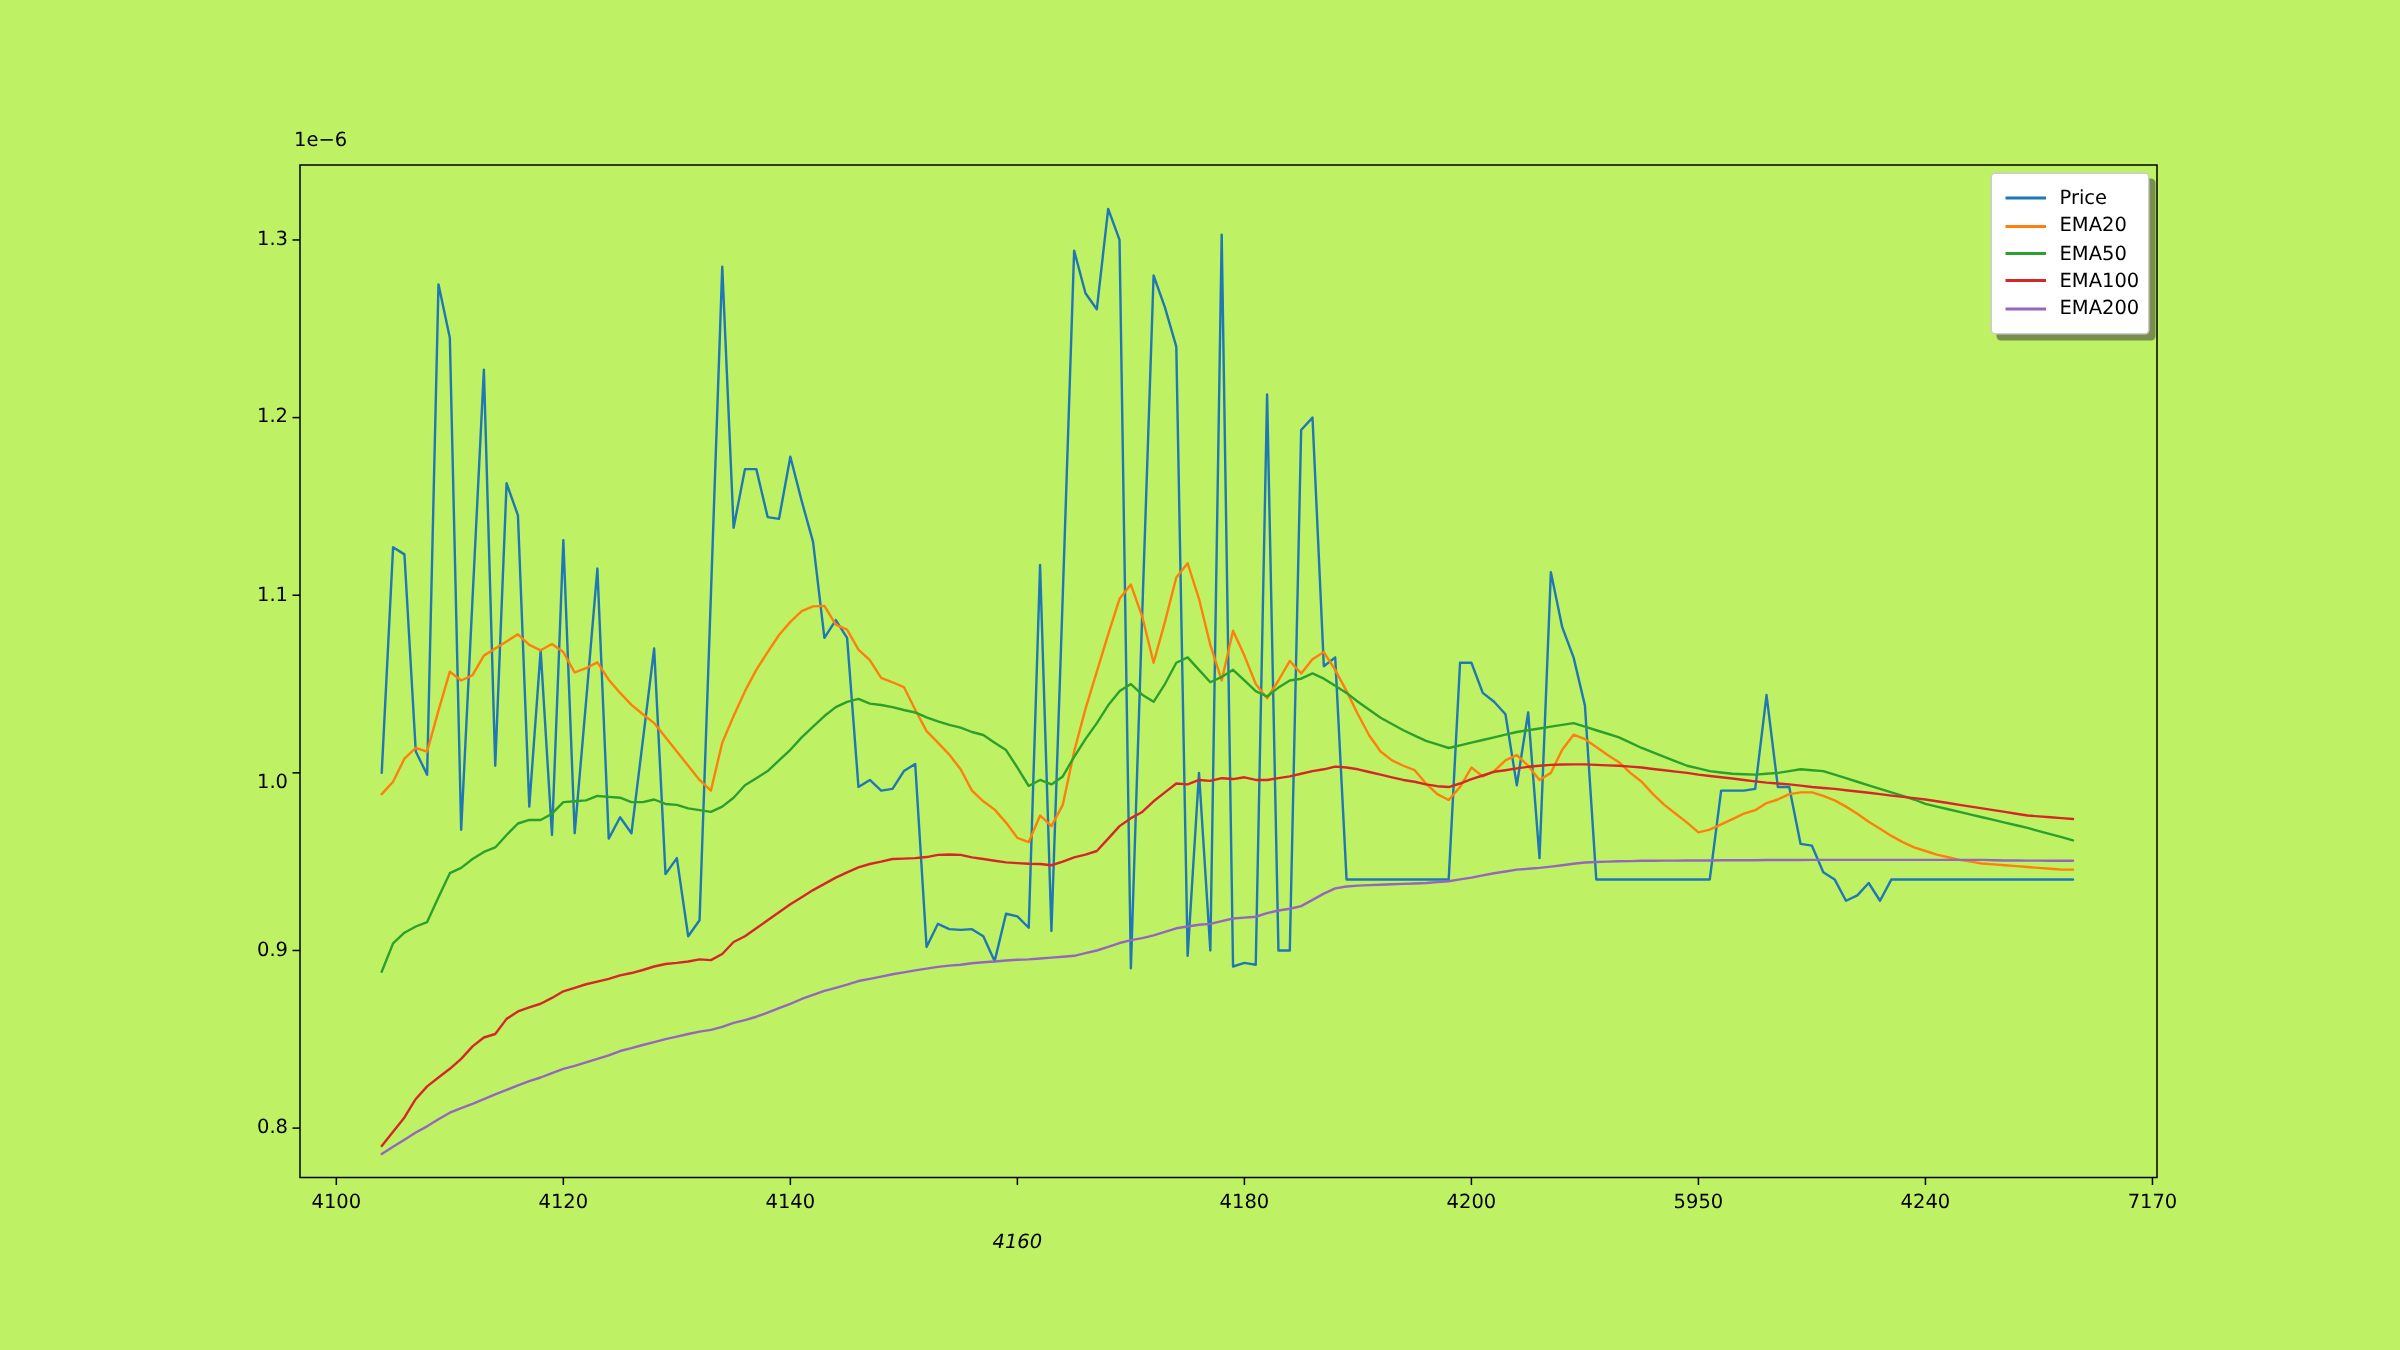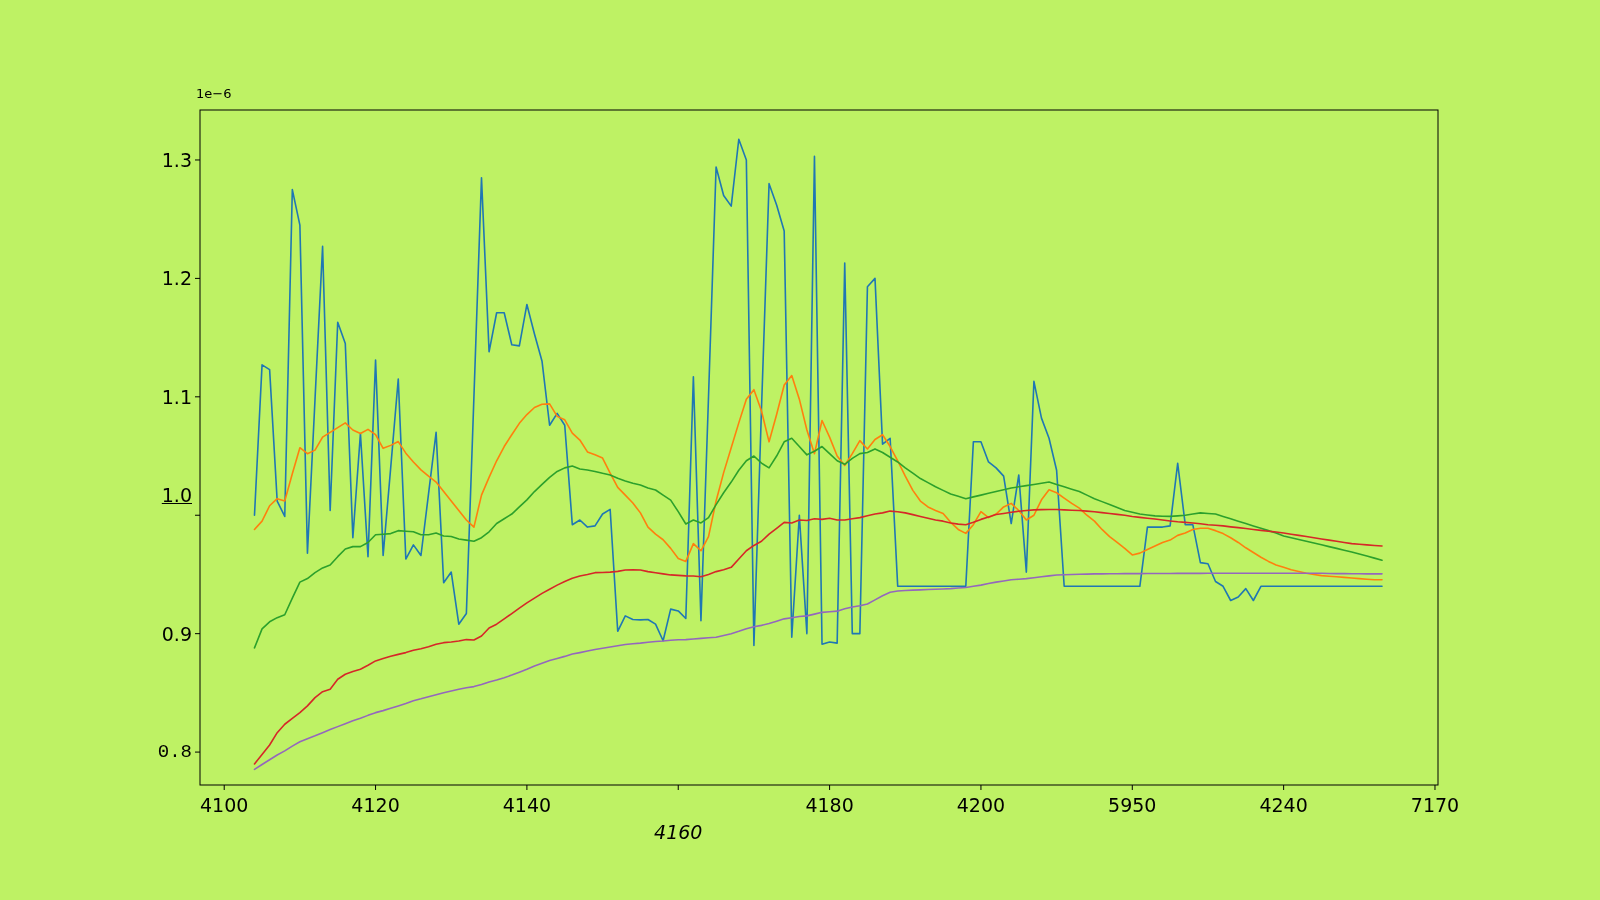--- a/index.html
+++ b/index.html
@@ -1,19 +1,19 @@
 <!DOCTYPE html>
 <html><head>
 <meta charset="utf-8">
 <style>
   html,body{margin:0;padding:0;background:#ffffff;}
   body{font-family:"DejaVu Sans","Liberation Sans",sans-serif;}
   #figure{position:relative;width:1600px;height:900px;background:#bef264;overflow:hidden;}
   #chart-svg{position:absolute;left:0;top:0;}
-  .tick-label{position:absolute;font-size:19px;color:#000;white-space:nowrap;}
+  .tick-label{position:absolute;font-size:13px;color:#000;white-space:nowrap;}
   .xtick{transform:translateX(-50%);}
   .ytick{transform:translateY(-50%);text-align:right;}
   #offset-label{position:absolute;font-size:13px;color:#000;}
   #legend{position:absolute;background:#ffffff;border:1px solid #cccccc;border-radius:3px;
           box-shadow:4px 4px 0 rgba(60,60,60,0.55);padding:7px 10px 7px 9px;display:flex;
           flex-direction:column;justify-content:space-around;box-sizing:border-box;}
   .legend-row{display:flex;align-items:center;height:20px;}
   .legend-swatch{display:inline-block;width:27px;height:0;border-top-width:2px;border-top-style:solid;margin-right:9px;flex:0 0 auto;}
   .legend-text{font-size:13px;color:#000;line-height:1;}
 </style>
@@ -38,28 +38,50 @@
       <line x1="195" y1="396.81578947368416" x2="200" y2="396.81578947368416" stroke="#000000" stroke-width="1"></line>
       <line x1="195" y1="278.3947368421053" x2="200" y2="278.3947368421053" stroke="#000000" stroke-width="1"></line>
       <line x1="195" y1="159.97368421052633" x2="200" y2="159.97368421052633" stroke="#000000" stroke-width="1"></line>
       <polyline points="254.48,515.24 262.05,364.84 269.62,369.58 277.19,501.03 284.75,516.42 292.32,189.58 299.89,225.11 307.45,553.13 315.02,399.18 322.59,246.42 330.16,510.50 337.72,322.21 345.29,343.53 352.86,537.74 360.43,433.53 367.99,556.68 375.56,360.11 383.13,555.50 390.69,467.87 398.26,379.05 405.83,559.05 413.40,544.84 420.96,555.50 428.53,493.92 436.10,432.34 443.67,582.74 451.23,572.08 458.80,624.18 466.37,613.53 473.93,396.82 481.50,177.74 489.07,351.82 496.64,312.74 504.20,312.74 511.77,344.71 519.34,345.89 526.90,304.45 534.47,334.05 542.04,361.29 549.61,425.24 557.17,413.39 564.74,425.24 572.31,524.71 579.88,519.97 587.44,527.08 595.01,525.89 602.58,514.05 610.14,509.32 617.71,631.29 625.28,615.89 632.85,619.45 640.41,619.92 647.98,619.45 655.55,624.18 663.11,640.76 670.68,609.14 678.25,610.92 685.82,618.50 693.38,376.68 700.95,620.63 708.52,396.82 716.09,167.08 723.65,195.50 731.22,206.16 738.79,139.25 746.35,159.97 753.92,645.50 761.49,408.66 769.06,183.66 776.62,204.97 784.19,231.03 791.76,637.21 799.33,515.24 806.89,633.66 814.46,156.42 822.03,644.32 829.59,641.95 837.16,643.13 844.73,263.00 852.30,633.66 859.86,633.66 867.43,286.68 875.00,278.39 882.56,444.18 890.13,438.26 897.70,586.29 905.27,586.29 912.83,586.29 920.40,586.29 927.97,586.29 935.54,586.29 943.10,586.29 950.67,586.29 958.24,586.29 965.80,586.29 973.37,441.82 980.94,441.82 988.51,461.95 996.07,467.87 1003.64,476.16 1011.21,523.53 1018.78,474.97 1026.34,572.08 1033.91,381.42 1041.48,418.13 1049.04,438.26 1056.61,470.24 1064.18,586.29 1071.75,586.29 1079.31,586.29 1086.88,586.29 1094.45,586.29 1102.01,586.29 1109.58,586.29 1117.15,586.29 1124.72,586.29 1132.28,586.29 1139.85,586.29 1147.42,527.08 1154.99,527.08 1162.55,527.08 1170.12,525.89 1177.69,463.37 1185.25,524.71 1192.82,524.71 1200.39,562.61 1207.96,563.79 1215.52,581.55 1223.09,586.29 1230.66,600.50 1238.22,596.95 1245.79,588.66 1253.36,600.50 1260.93,586.29 1268.49,586.29 1276.06,586.29 1283.63,586.29 1291.20,586.29 1298.76,586.29 1306.33,586.29 1313.90,586.29 1321.46,586.29 1329.03,586.29 1336.60,586.29 1344.17,586.29 1351.73,586.29 1359.30,586.29 1366.87,586.29 1374.44,586.29 1382.00,586.29" fill="none" stroke="#1f77b4" stroke-width="1.6" stroke-linejoin="round" stroke-linecap="round"></polyline>
       <polyline points="254.48,529.45 262.05,521.16 269.62,505.76 277.19,498.66 284.75,501.03 292.32,473.79 299.89,447.74 307.45,453.66 315.02,450.11 322.59,437.08 330.16,432.34 337.72,427.61 345.29,422.87 352.86,429.97 360.43,433.53 367.99,429.38 375.56,434.71 383.13,448.33 390.69,445.37 398.26,441.58 405.83,453.18 413.40,461.95 420.96,469.88 428.53,476.16 436.10,482.08 443.67,491.55 451.23,501.03 458.80,510.50 466.37,519.97 473.93,527.08 481.50,495.11 489.07,477.34 496.64,460.76 504.20,446.55 511.77,434.71 519.34,423.34 526.90,414.58 534.47,407.47 542.04,404.28 549.61,403.92 557.17,416.36 564.74,419.79 572.31,433.05 579.88,440.04 587.44,451.88 595.01,454.84 602.58,458.04 610.14,473.20 617.71,487.41 625.28,495.11 632.85,503.04 640.41,512.87 647.98,527.08 655.55,534.18 663.11,539.75 670.68,548.39 678.25,558.58 685.82,561.42 693.38,543.66 700.95,550.76 708.52,536.55 716.09,501.03 723.65,472.61 731.22,447.74 738.79,422.87 746.35,399.18 753.92,389.71 761.49,411.03 769.06,441.82 776.62,414.58 784.19,384.97 791.76,375.50 799.33,399.18 806.89,429.97 814.46,453.66 822.03,420.50 829.59,437.08 837.16,456.03 844.73,465.50 852.30,453.66 859.86,440.63 867.43,448.92 875.00,439.45 882.56,434.71 890.13,446.55 897.70,460.76 905.27,476.16 912.83,490.37 920.40,501.03 927.97,506.95 935.54,510.50 943.10,513.46 950.67,522.34 958.24,529.45 965.80,533.36 973.37,524.71 980.94,511.68 988.51,517.61 996.07,514.05 1003.64,506.95 1011.21,503.39 1018.78,510.50 1026.34,519.97 1033.91,515.24 1041.48,499.84 1049.04,489.78 1056.61,492.74 1064.18,498.07 1071.75,503.39 1079.31,508.13 1086.88,515.24 1094.45,521.16 1102.01,529.45 1109.58,536.55 1117.15,542.47 1124.72,548.39 1132.28,554.91 1139.85,553.13 1147.42,549.58 1154.99,546.03 1162.55,542.47 1170.12,540.11 1177.69,535.37 1185.25,533.00 1192.82,529.45 1200.39,528.26 1207.96,528.26 1215.52,530.63 1223.09,533.59 1230.66,537.74 1238.22,542.47 1245.79,547.80 1253.36,552.54 1260.93,557.28 1268.49,561.42 1276.06,564.97 1283.63,567.34 1291.20,569.71 1298.76,571.49 1306.33,573.26 1313.90,574.45 1321.46,575.63 1329.03,576.22 1336.60,576.82 1344.17,577.41 1351.73,578.00 1359.30,578.59 1366.87,579.18 1374.44,579.78 1382.00,579.78" fill="none" stroke="#ff7f0e" stroke-width="1.6" stroke-linejoin="round" stroke-linecap="round"></polyline>
       <polyline points="254.48,647.87 262.05,628.92 269.62,621.82 277.19,617.67 284.75,614.71 292.32,598.13 299.89,582.14 307.45,578.59 315.02,572.67 322.59,567.93 330.16,564.97 337.72,556.68 345.29,548.99 352.86,546.62 360.43,546.62 367.99,542.47 375.56,534.78 383.13,534.18 390.69,533.59 398.26,530.63 405.83,531.22 413.40,531.82 420.96,534.78 428.53,534.78 436.10,533.00 443.67,535.96 451.23,536.55 458.80,538.92 466.37,540.11 473.93,541.29 481.50,537.74 489.07,531.82 496.64,523.53 504.20,518.79 511.77,514.05 519.34,506.95 526.90,499.84 534.47,491.55 542.04,484.45 549.61,477.34 557.17,471.42 564.74,467.87 572.31,465.97 579.88,469.05 587.44,470.00 595.01,471.42 602.58,473.32 610.14,474.97 617.71,478.29 625.28,480.89 632.85,483.26 640.41,485.04 647.98,488.00 655.55,490.01 663.11,495.11 670.68,500.08 678.25,511.68 685.82,524.00 693.38,519.97 700.95,522.93 708.52,517.61 716.09,504.58 723.65,492.74 731.22,482.08 738.79,470.24 746.35,460.76 753.92,456.03 761.49,463.13 769.06,467.87 776.62,456.03 784.19,441.82 791.76,438.26 799.33,446.55 806.89,454.84 814.46,451.29 822.03,446.55 829.59,453.66 837.16,460.76 844.73,464.32 852.30,458.39 859.86,453.66 867.43,452.47 875.00,448.92 882.56,452.47 890.13,457.21 897.70,461.95 905.27,467.87 912.83,473.20 920.40,478.53 927.97,482.67 935.54,486.82 943.10,490.37 950.67,493.92 958.24,496.29 965.80,498.66 973.37,496.88 980.94,495.11 988.51,493.33 996.07,491.55 1003.64,489.78 1011.21,488.00 1018.78,486.82 1026.34,485.63 1033.91,484.45 1041.48,483.26 1049.04,482.08 1056.61,484.45 1064.18,486.82 1071.75,489.18 1079.31,491.55 1086.88,495.11 1094.45,498.66 1102.01,501.62 1109.58,504.58 1117.15,507.54 1124.72,510.50 1132.28,512.28 1139.85,514.05 1147.42,515.00 1154.99,515.83 1162.55,516.18 1170.12,516.42 1177.69,515.83 1185.25,515.24 1192.82,514.05 1200.39,512.87 1207.96,513.46 1215.52,514.05 1223.09,516.42 1230.66,518.79 1238.22,521.16 1245.79,523.53 1253.36,525.89 1260.93,528.26 1268.49,530.63 1276.06,533.00 1283.63,535.96 1291.20,537.74 1298.76,539.51 1306.33,541.29 1313.90,543.07 1321.46,544.84 1329.03,546.62 1336.60,548.39 1344.17,550.17 1351.73,551.95 1359.30,554.08 1366.87,556.09 1374.44,558.11 1382.00,560.24" fill="none" stroke="#2ca02c" stroke-width="1.6" stroke-linejoin="round" stroke-linecap="round"></polyline>
       <polyline points="254.48,763.92 262.05,754.45 269.62,744.97 277.19,732.66 284.75,724.25 292.32,718.33 299.89,712.53 307.45,705.89 315.02,697.61 322.59,691.68 330.16,689.32 337.72,679.25 345.29,674.28 352.86,671.55 360.43,669.18 367.99,665.28 375.56,660.89 383.13,658.53 390.69,656.16 398.26,654.38 405.83,652.61 413.40,650.24 420.96,648.70 428.53,646.68 436.10,644.32 443.67,642.66 451.23,641.95 458.80,641.00 466.37,639.58 473.93,640.05 481.50,636.03 489.07,627.97 496.64,624.18 504.20,618.86 511.77,613.53 519.34,608.20 526.90,602.87 534.47,598.13 542.04,593.39 549.61,589.25 557.17,585.11 564.74,581.55 572.31,578.24 579.88,575.99 587.44,574.45 595.01,572.67 602.58,572.43 610.14,572.08 617.71,571.37 625.28,569.95 632.85,569.71 640.41,569.95 647.98,571.61 655.55,572.67 663.11,573.86 670.68,574.92 678.25,575.39 685.82,575.87 693.38,575.99 700.95,576.82 708.52,574.45 716.09,571.61 723.65,569.71 731.22,567.34 738.79,559.05 746.35,550.76 753.92,545.43 761.49,541.29 769.06,534.18 776.62,528.26 784.19,522.34 791.76,522.93 799.33,519.97 806.89,520.57 814.46,518.79 822.03,519.38 829.59,518.20 837.16,519.97 844.73,519.97 852.30,518.79 859.86,517.61 867.43,515.83 875.00,514.05 882.56,512.87 890.13,511.09 897.70,511.68 905.27,512.87 912.83,514.64 920.40,516.42 927.97,518.20 935.54,519.97 943.10,521.16 950.67,522.93 958.24,524.12 965.80,524.71 973.37,522.34 980.94,519.38 988.51,517.01 996.07,514.53 1003.64,513.46 1011.21,512.28 1018.78,511.21 1026.34,510.50 1033.91,509.91 1041.48,509.67 1049.04,509.55 1056.61,509.55 1064.18,509.91 1071.75,510.26 1079.31,510.50 1086.88,511.09 1094.45,511.68 1102.01,512.63 1109.58,513.46 1117.15,514.41 1124.72,515.24 1132.28,516.42 1139.85,517.37 1147.42,518.20 1154.99,519.03 1162.55,519.97 1170.12,520.92 1177.69,521.75 1185.25,522.34 1192.82,522.93 1200.39,523.76 1207.96,524.71 1215.52,525.30 1223.09,525.89 1230.66,526.84 1238.22,527.67 1245.79,528.50 1253.36,529.45 1260.93,530.39 1268.49,531.22 1276.06,532.05 1283.63,533.00 1291.20,534.18 1298.76,535.37 1306.33,536.55 1313.90,537.74 1321.46,538.92 1329.03,540.11 1336.60,541.29 1344.17,542.47 1351.73,543.66 1359.30,544.25 1366.87,544.84 1374.44,545.43 1382.00,546.03" fill="none" stroke="#d62728" stroke-width="1.6" stroke-linejoin="round" stroke-linecap="round"></polyline>
       <polyline points="254.48,769.37 262.05,764.51 269.62,759.78 277.19,755.04 284.75,750.89 292.32,746.16 299.89,741.78 307.45,738.70 315.02,735.86 322.59,732.78 330.16,729.58 337.72,726.62 345.29,723.66 352.86,720.70 360.43,718.33 367.99,715.37 375.56,712.64 383.13,710.63 390.69,708.26 398.26,705.89 405.83,703.53 413.40,700.68 420.96,698.79 428.53,696.66 436.10,694.76 443.67,692.75 451.23,691.09 458.80,689.32 466.37,687.78 473.93,686.59 481.50,684.58 489.07,681.97 496.64,680.08 504.20,677.83 511.77,675.11 519.34,672.14 526.90,669.18 534.47,665.99 542.04,663.26 549.61,660.54 557.17,658.53 564.74,656.39 572.31,654.03 579.88,652.61 587.44,651.07 595.01,649.53 602.58,648.22 610.14,646.92 617.71,645.74 625.28,644.55 632.85,643.72 640.41,643.13 647.98,642.18 655.55,641.47 663.11,641.00 670.68,640.29 678.25,639.82 685.82,639.58 693.38,638.99 700.95,638.39 708.52,637.80 716.09,637.21 723.65,635.43 731.22,633.66 738.79,631.29 746.35,628.68 753.92,626.79 761.49,625.37 769.06,623.59 776.62,621.22 784.19,618.86 791.76,617.67 799.33,616.49 806.89,615.89 814.46,614.12 822.03,612.34 829.59,611.75 837.16,611.16 844.73,608.79 852.30,607.01 859.86,605.83 867.43,604.05 875.00,599.91 882.56,595.76 890.13,592.21 897.70,591.03 905.27,590.43 912.83,590.08 920.40,589.84 927.97,589.49 935.54,589.25 943.10,589.01 950.67,588.66 958.24,588.07 965.80,587.47 973.37,586.29 980.94,585.11 988.51,583.57 996.07,582.14 1003.64,580.96 1011.21,579.78 1018.78,579.18 1026.34,578.59 1033.91,577.76 1041.48,576.82 1049.04,575.87 1056.61,575.04 1064.18,574.68 1071.75,574.45 1079.31,574.21 1086.88,574.09 1094.45,573.86 1102.01,573.86 1109.58,573.74 1117.15,573.74 1124.72,573.62 1132.28,573.62 1139.85,573.62 1147.42,573.50 1154.99,573.50 1162.55,573.50 1170.12,573.50 1177.69,573.38 1185.25,573.38 1192.82,573.38 1200.39,573.38 1207.96,573.26 1215.52,573.26 1223.09,573.26 1230.66,573.26 1238.22,573.26 1245.79,573.26 1253.36,573.26 1260.93,573.26 1268.49,573.26 1276.06,573.26 1283.63,573.26 1291.20,573.26 1298.76,573.26 1306.33,573.26 1313.90,573.26 1321.46,573.26 1329.03,573.50 1336.60,573.62 1344.17,573.62 1351.73,573.74 1359.30,573.74 1366.87,573.86 1374.44,573.86 1382.00,573.86" fill="none" stroke="#9467bd" stroke-width="1.6" stroke-linejoin="round" stroke-linecap="round"></polyline>
     </svg>
   <div id="offset-label" style="left: 196px; top: 86px;">1e−6</div>
+  <div id="legend" style="left: 1327px; top: 115px; width: 106px; height: 108px;">
+      <div class="legend-row">
+        <span class="legend-swatch" style="border-top-color: rgb(31, 119, 180);"></span>
+        <span class="legend-text">Price</span>
+      </div>
+      <div class="legend-row">
+        <span class="legend-swatch" style="border-top-color: rgb(255, 127, 14);"></span>
+        <span class="legend-text">EMA20</span>
+      </div>
+      <div class="legend-row">
+        <span class="legend-swatch" style="border-top-color: rgb(44, 160, 44);"></span>
+        <span class="legend-text">EMA50</span>
+      </div>
+      <div class="legend-row">
+        <span class="legend-swatch" style="border-top-color: rgb(214, 39, 40);"></span>
+        <span class="legend-text">EMA100</span>
+      </div>
+      <div class="legend-row">
+        <span class="legend-swatch" style="border-top-color: rgb(148, 103, 189);"></span>
+        <span class="legend-text">EMA200</span>
+      </div>
+    </div>
 <div class="tick-label xtick" style="left: 224.215px; top: 794px;">4100</div>
     <div class="tick-label xtick" style="left: 375.56px; top: 794px;">4120</div>
     <div class="tick-label xtick" style="left: 526.905px; top: 794px;">4140</div>
     <div class="tick-label xtick" style="left: 678.249px; top: 821px; font-style: italic;">4160</div>
     <div class="tick-label xtick" style="left: 829.594px; top: 794px;">4180</div>
     <div class="tick-label xtick" style="left: 980.939px; top: 794px;">4200</div>
     <div class="tick-label xtick" style="left: 1132.28px; top: 794px;">5950</div>
     <div class="tick-label xtick" style="left: 1283.63px; top: 794px;">4240</div>
     <div class="tick-label xtick" style="left: 1434.97px; top: 794px;">7170</div>
-    <div class="tick-label ytick" style="right: 1408px; top: 752.079px; font-family: Liberation Mono, monospace;">0.8</div>
+    <div class="tick-label ytick" style="right: 1408px; top: 752.079px;">0.8</div>
     <div class="tick-label ytick" style="right: 1408px; top: 633.658px;">0.9</div>
-    <div class="tick-label ytick" style="right: 1408px; top: 495px; text-decoration: underline;">1.0</div>
+    <div class="tick-label ytick" style="right: 1408px; top: 522px;">1.0</div>
     <div class="tick-label ytick" style="right: 1408px; top: 396.816px;">1.1</div>
     <div class="tick-label ytick" style="right: 1408px; top: 278.395px;">1.2</div>
     <div class="tick-label ytick" style="right: 1408px; top: 159.974px;">1.3</div>
   </div>
 
 </body></html>

